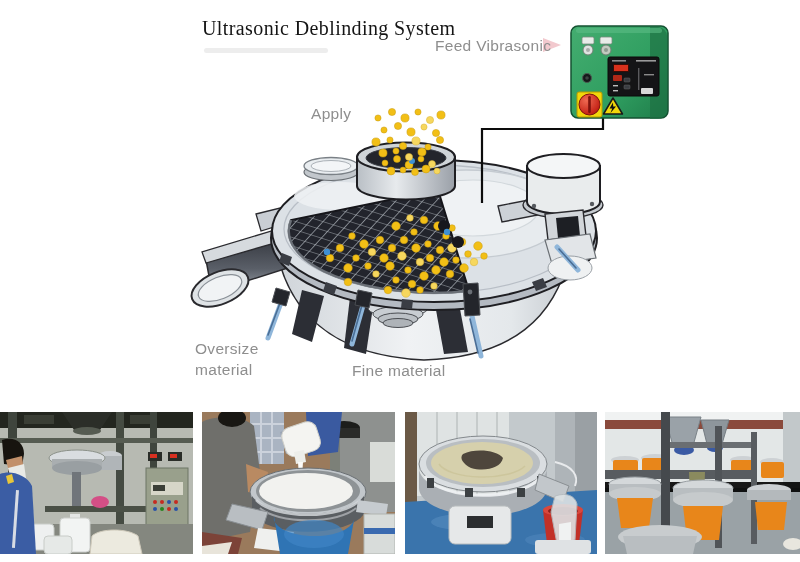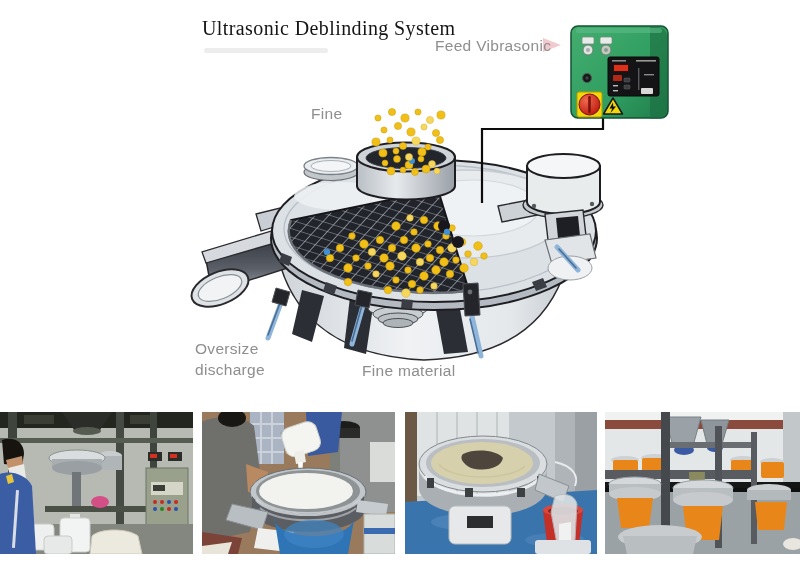--- a/index.html
+++ b/index.html
@@ -9,21 +9,21 @@
   .machine-svg{position:absolute;left:0;top:0;}
   .title{position:absolute;left:202px;top:17px;font-family:"Liberation Serif",serif;
          font-size:20px;color:var(--title-color,#151515);letter-spacing:.4px;white-space:nowrap;}
   .title-ghost{position:absolute;left:204px;top:48px;width:124px;height:5px;border-radius:3px;
          background:#dcdcdc;opacity:.5;}
   .lbl{position:absolute;color:var(--label-gray,#8e8e8e);font-size:15.5px;letter-spacing:.3px;
        line-height:21px;}
   .lbl-apply{left:435px;top:35px;}
   .lbl-feed{left:311px;top:103px;}
   .lbl-oversize{left:195px;top:338px;width:86px;}
-  .lbl-fine{left:362px;top:360px;white-space:nowrap;text-align:center;}
+  .lbl-fine{left:352px;top:360px;white-space:nowrap;text-align:center;}
   .photos{position:absolute;left:0;top:412px;width:800px;height:142px;}
   .photo{position:absolute;top:0;height:142px;overflow:hidden;}
   .photo svg{display:block;}
   .ph1{left:0;width:193px;} .ph2{left:202px;width:193px;}
   .ph3{left:405px;width:192px;} .ph4{left:605px;width:195px;}
   
   .p-yellow{fill:var(--particle-yellow,#f2bf16);stroke:#c79a10;stroke-width:.5;}
   .p-yellow-lt{fill:var(--particle-yellow-light,#f6d75e);stroke:#d8b030;stroke-width:.5;}
   .p-blue{fill:var(--particle-blue,#3f8fd2);}
   .p-dark{fill:#17171d;}
@@ -289,22 +289,22 @@
           <path d="M613,102.5 L609.5,108.5 L612.2,108.5 L610.5,113 L616,106.5 L613.2,106.5 Z" fill="#111"></path>
         </g>
       </g>
 
       <path d="M543,38 L561,45 L543,52 Z" class="arrow-pink"></path>
     </svg>
 
     <div class="title">Ultrasonic Deblinding System</div>
     <div class="title-ghost"></div>
     <div class="lbl lbl-apply">Feed Vibrasonic</div>
-    <div class="lbl lbl-feed">Fine</div>
-    <div class="lbl lbl-oversize">Oversize discharge</div>
+    <div class="lbl lbl-feed">Apply</div>
+    <div class="lbl lbl-oversize">Oversize material</div>
     <div class="lbl lbl-fine">Fine material</div>
   </div>
 
   <div class="photos">
 
     <div class="photo ph1">
       <svg width="193" height="142" viewBox="0 0 193 142">
         <rect width="193" height="142" fill="#b7bab2"></rect>
         <rect width="193" height="16" fill="#23261f"></rect>
         <rect x="24" y="3" width="30" height="9" fill="#3a3e35"></rect>

